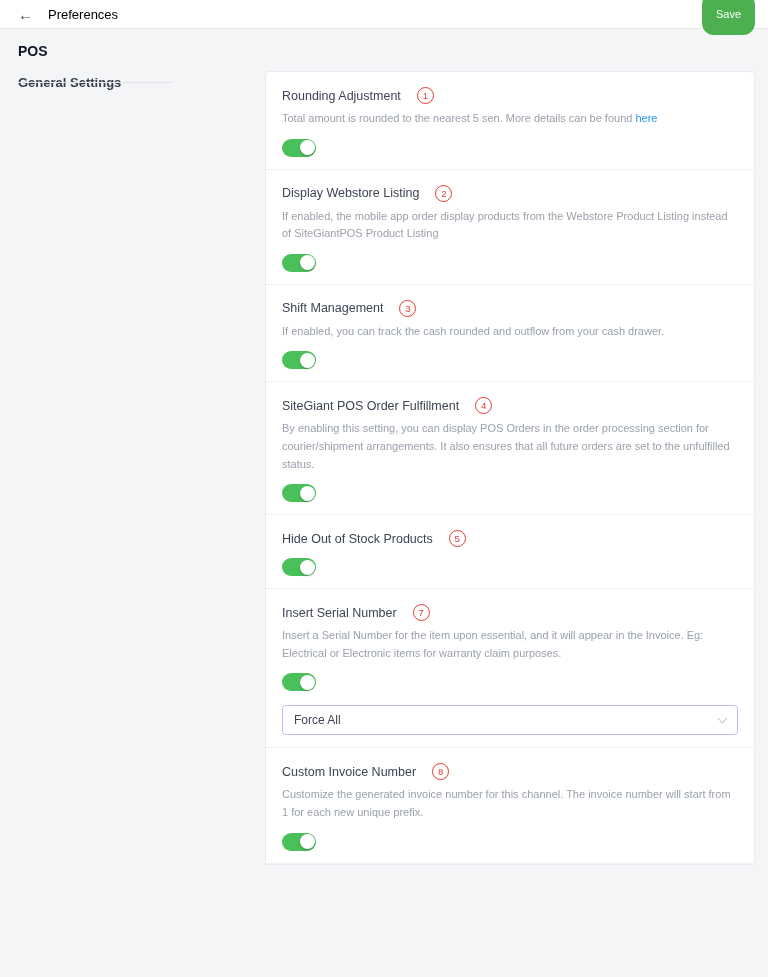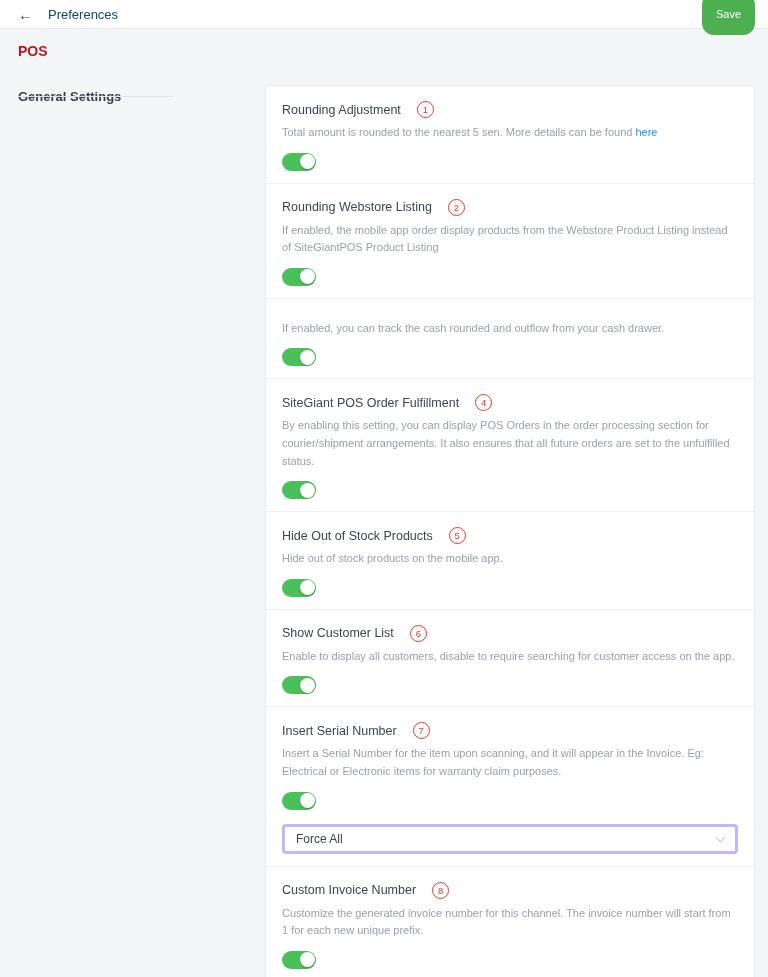--- a/index.html
+++ b/index.html
@@ -4,26 +4,26 @@
 <style>
   * { margin:0; padding:0; box-sizing:border-box; }
   html,body { width:768px; height:977px; overflow:hidden; }
   body { background:#f4f5f7; font-family:"Liberation Sans","DejaVu Sans",sans-serif; color:#3d4454; }
 
   
   .topbar { height:29px; background:#fff; border-bottom:1px solid #e7e9ed;
             display:flex; align-items:center; justify-content:space-between; padding:0 13px 0 18px; }
   .back-group { display:flex; align-items:center; gap:15px; }
   .back-arrow { font-size:15px; color:#3a4150; cursor:pointer; line-height:1; }
-  .topbar-title { font-size:13px; color:#0c4a6e; font-weight:500;text-align:center; }
+  .topbar-title { font-size:13px; color:#000000; font-weight:500;text-align:center; }
   .save-btn { background:#4caf50; color:#fff; border:none; border-radius:12px;
               font-size:11px; padding:15px 14px; cursor:pointer; font-family:inherit; }
 
   .content { padding:14px 13px 0 18px; height:948px; }
-  .page-title { font-size:14px; font-weight:700; color:#b91c1c; margin-bottom:26px; }
+  .page-title { font-size:14px; font-weight:700; color:#0f172a; margin-bottom:12px; }
 
   .columns { display:flex; align-items:flex-start; height:calc(100% - 33px); }
   .left-col { width:247px; flex-shrink:0; padding-right:20px; position:relative; }
   .left-col h3 { font-size:13px; font-weight:700; color:#353c4a; margin-top:4px; }
   .left-col p { font-size:11.5px; color:#959ba5; line-height:1.75; margin-top:13px; }
   .sidebar-divider { position:absolute; bottom:7px; left:0; width:155px; height:1px; background:#e2e4e8; }
 
   .card { flex:1; background:#fff; border:1px solid #e9eaee; border-radius:4px 4px 0 0; overflow:hidden; }
   .section { padding:15px 16px 12px; border-bottom:1px solid #f0f1f4; }
   .sec-title-row { display:flex; align-items:center; }
@@ -32,21 +32,21 @@
                border:1.4px solid #e23b32; border-radius:50%; color:#e23b32; font-size:9.5px;
                display:inline-flex; align-items:center; justify-content:center; }
   .sec-desc { margin-top:6px; font-size:11px; color:#9aa1ac; line-height:1.6; }
   .link { color:#2196f3; cursor:pointer; }
 
   .switch { margin-top:11px; width:34px; height:18px; border-radius:10px; background:#49c05a;
             position:relative; cursor:pointer; }
   .switch .knob { position:absolute; top:1.5px; right:1.5px; width:15px; height:15px;
                   border-radius:50%; background:#fff; box-shadow:0 1px 2px rgba(0,0,0,.25); }
 
-  .select { margin-top:14px; height:30px; border:3px solid #c4b5fd; border-radius:4px;
+  .select { margin-top:14px; height:30px; border:1px solid #c4b5fd; border-radius:4px;
             display:flex; align-items:center; justify-content:space-between; padding:0 11px;
             font-size:12px; color:#3d4454; cursor:pointer; background:#fff; }
   .chev { width:7px; height:7px; border-right:1.5px solid #c3c8d0; border-bottom:1.5px solid #c3c8d0;
           transform:rotate(45deg); margin-top:-3px; }
 </style>
 </head>
 <body>
 
 <header class="topbar">
   <div class="back-group">
@@ -73,30 +73,34 @@
           <span class="badge-num">1</span>
         </div>
         <div class="sec-desc"><span>Total amount is rounded to the nearest 5 sen. More details can be found</span> <span class="link">here</span></div>
         <div class="switch">
             <span class="knob"></span>
           </div>
       </div>
 
       <div class="section">
         <div class="sec-title-row">
-          <span class="sec-title">Rounding Webstore Listing</span>
+          <span class="sec-title">Display Webstore Listing</span>
           <span class="badge-num">2</span>
         </div>
         <div class="sec-desc">If enabled, the mobile app order display products from the Webstore Product Listing instead of SiteGiantPOS Product Listing</div>
         <div class="switch">
             <span class="knob"></span>
           </div>
       </div>
 
       <div class="section">
+        <div class="sec-title-row">
+          <span class="sec-title">Shift Management</span>
+          <span class="badge-num">3</span>
+        </div>
         <div class="sec-desc">If enabled, you can track the cash rounded and outflow from your cash drawer.</div>
         <div class="switch">
             <span class="knob"></span>
           </div>
       </div>
 
       <div class="section">
         <div class="sec-title-row">
           <span class="sec-title">SiteGiant POS Order Fulfillment</span>
           <span class="badge-num">4</span>
@@ -105,43 +109,32 @@
         <div class="switch">
             <span class="knob"></span>
           </div>
       </div>
 
       <div class="section">
         <div class="sec-title-row">
           <span class="sec-title">Hide Out of Stock Products</span>
           <span class="badge-num">5</span>
         </div>
-        <div class="sec-desc">Hide out of stock products on the mobile app.</div>
         <div class="switch">
             <span class="knob"></span>
           </div>
       </div>
 
-      <div class="section">
-        <div class="sec-title-row">
-          <span class="sec-title">Show Customer List</span>
-          <span class="badge-num">6</span>
-        </div>
-        <div class="sec-desc">Enable to display all customers, disable to require searching for customer access on the app.</div>
-        <div class="switch">
-            <span class="knob"></span>
-          </div>
-      </div>
 
       <div class="section">
         <div class="sec-title-row">
           <span class="sec-title">Insert Serial Number</span>
           <span class="badge-num">7</span>
         </div>
-        <div class="sec-desc">Insert a Serial Number for the item upon scanning, and it will appear in the Invoice. Eg: Electrical or Electronic items for warranty claim purposes.</div>
+        <div class="sec-desc">Insert a Serial Number for the item upon essential, and it will appear in the Invoice. Eg: Electrical or Electronic items for warranty claim purposes.</div>
         <div class="switch">
             <span class="knob"></span>
           </div>
         <div class="select">
           <span>Force All</span>
           <span class="chev"></span>
         </div>
       </div>
 
       <div class="section">

